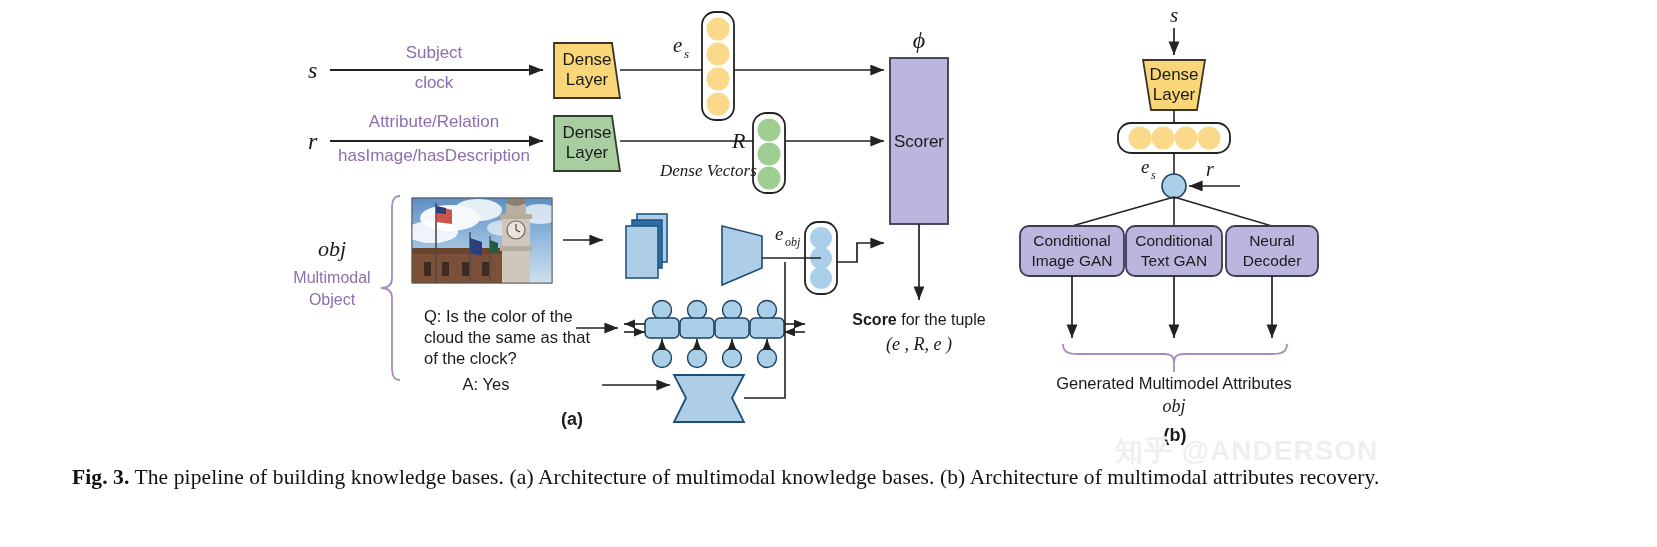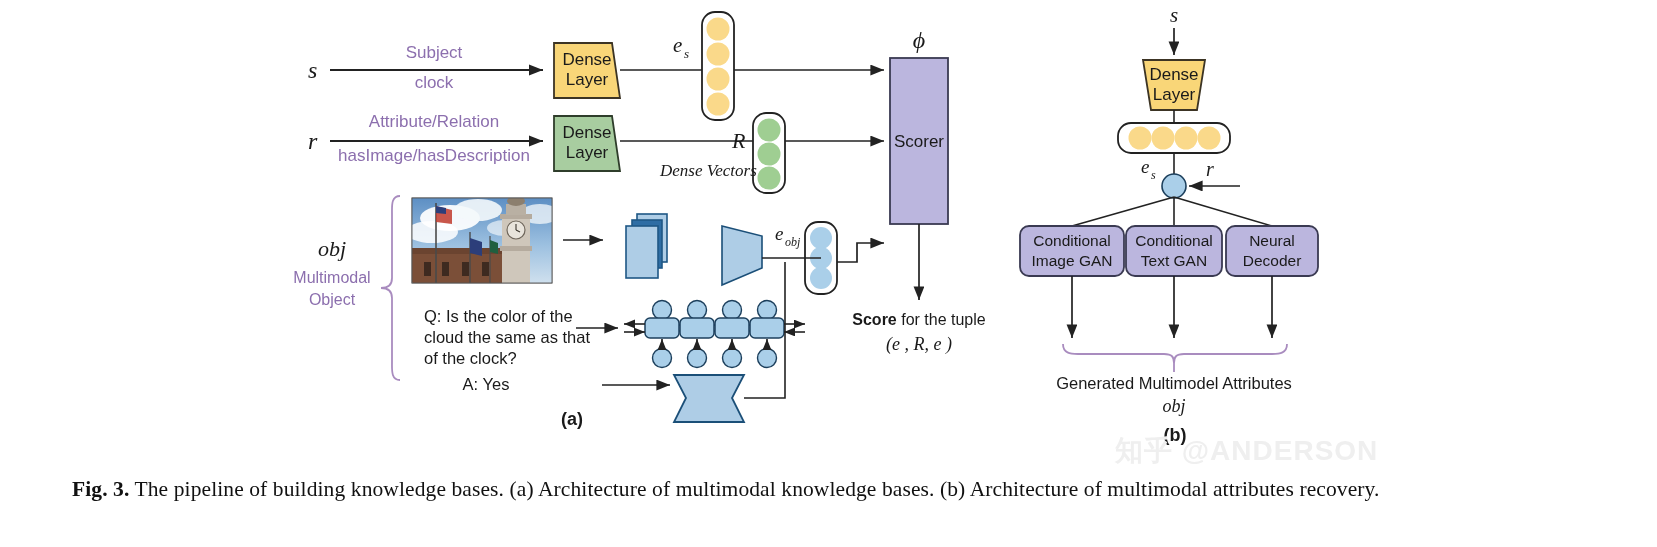--- a/index.html
+++ b/index.html
@@ -30,21 +30,20 @@
     position: absolute;
     left: 72px;
     top: 462px;
     width: 1520px;
     font-family: "Liberation Serif", serif;
     font-size: 21.5px;
     color: #111;
     letter-spacing: 0.1px;
     text-align: justify;
     line-height: 30px;
-    margin-top: 12px;
   }
   .cap b { font-weight: bold; }
   .watermark {
     position: absolute;
     left: 1115px;
     top: 432px;
     font-family: "Liberation Sans", sans-serif;
     font-size: 28px;
     font-weight: bold;
     color: #efefef;

